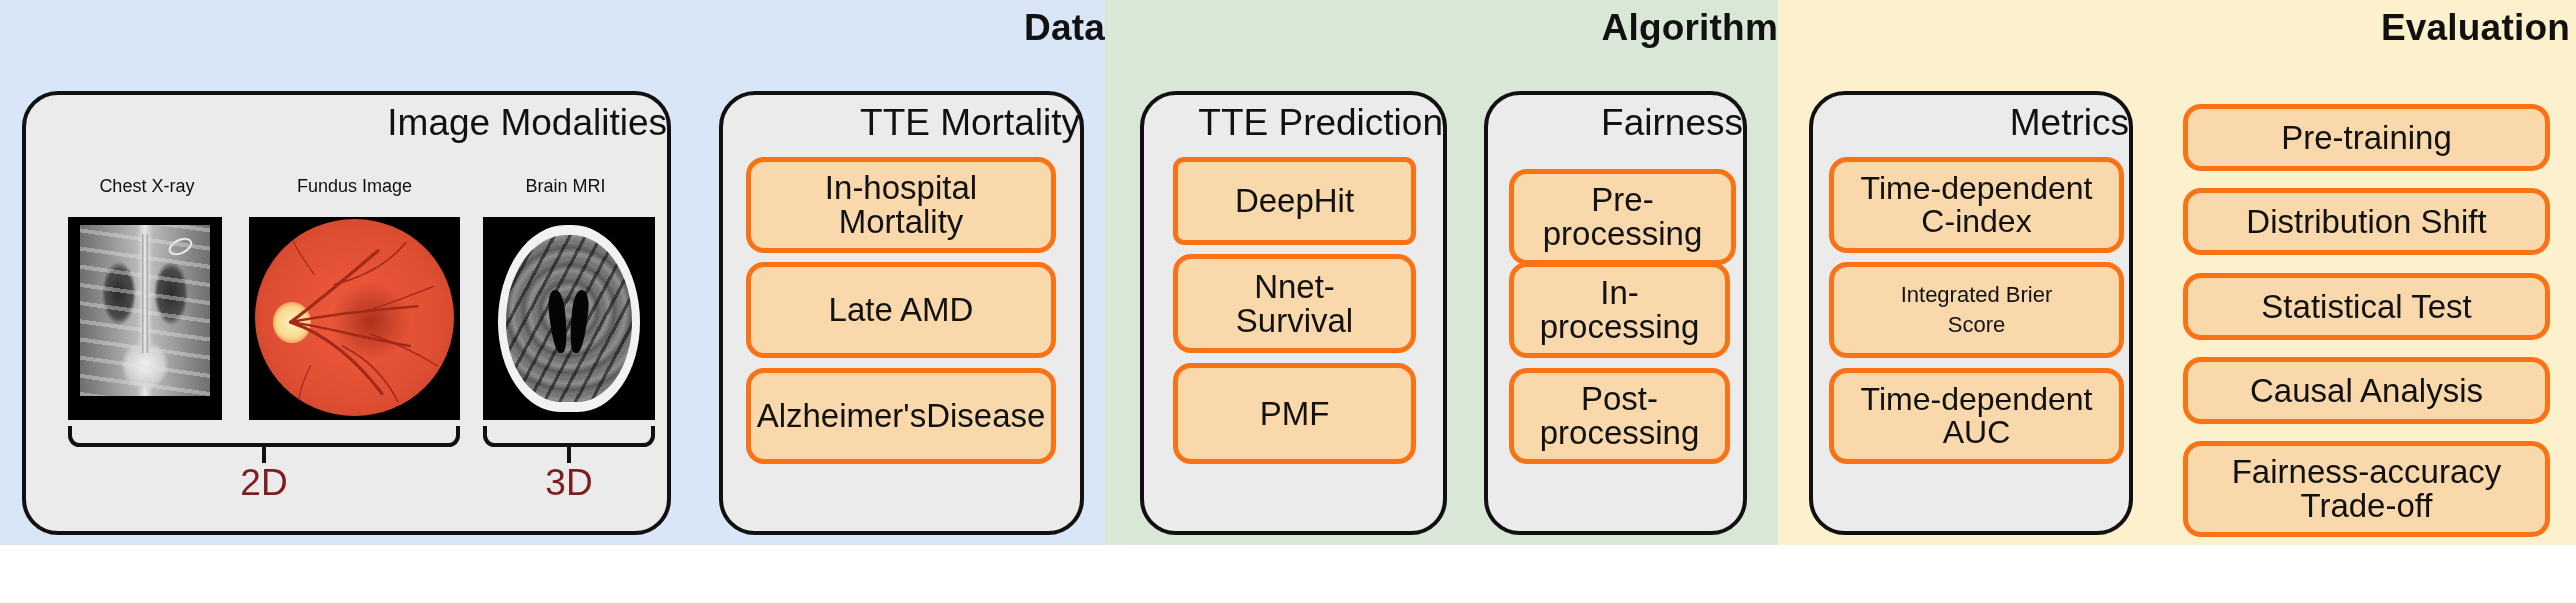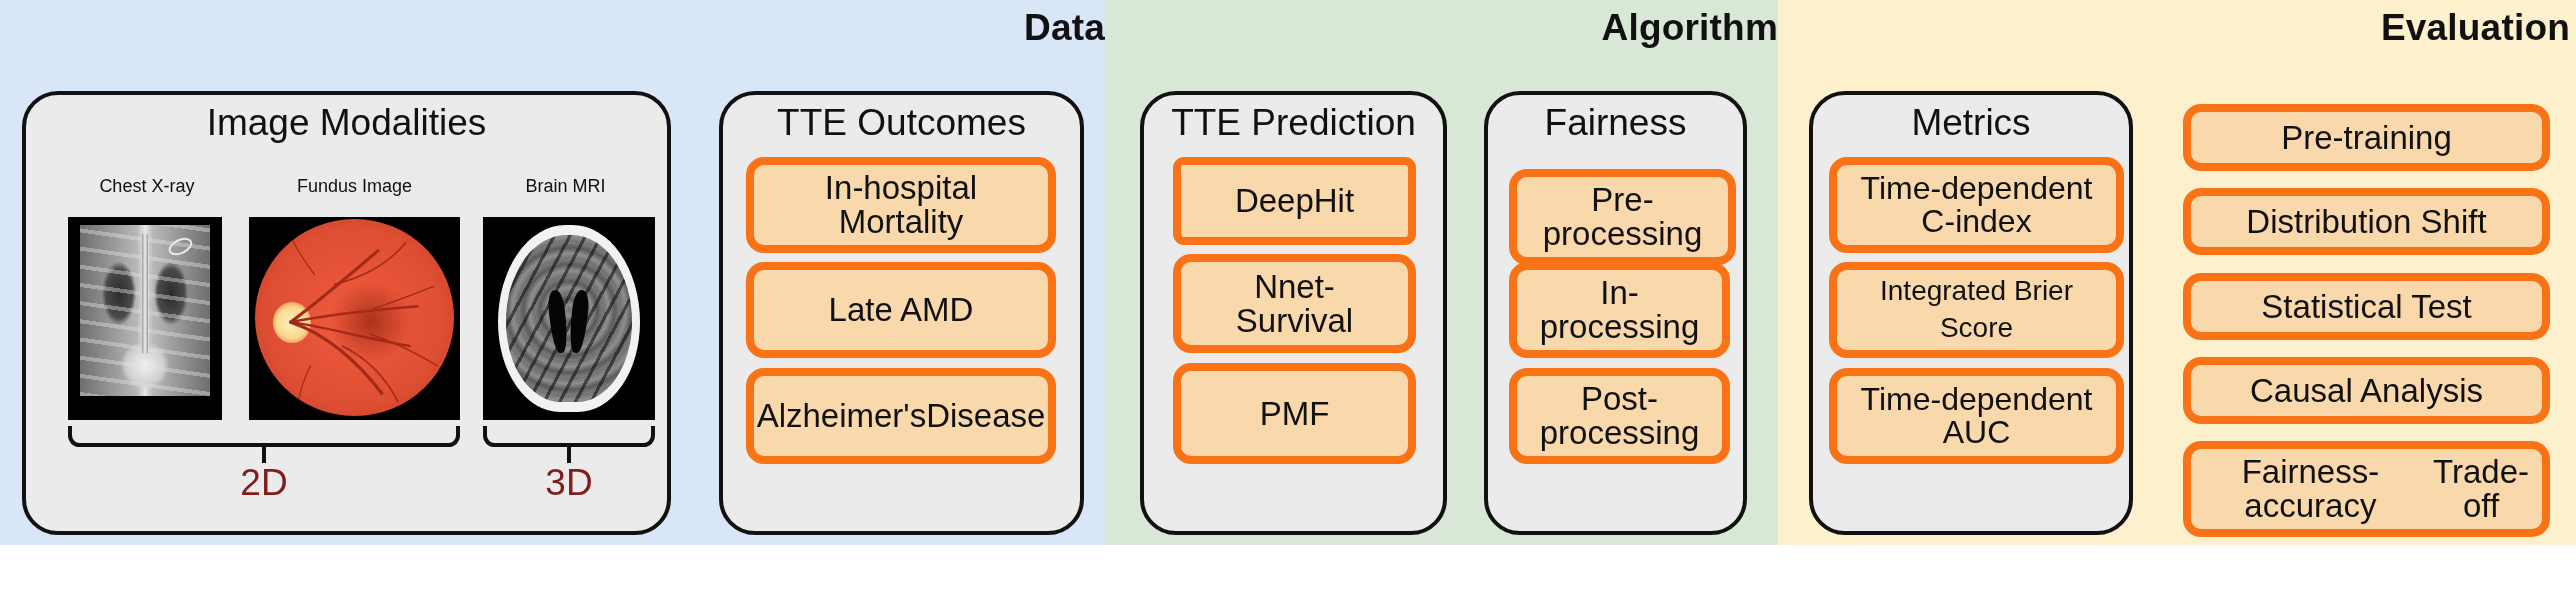--- a/index.html
+++ b/index.html
@@ -50,31 +50,31 @@
     background: #ebebeb;
     border: 4.9px solid #111111;
     border-radius: 36px;
     box-sizing: border-box;
   }
   .group-title {
     position: absolute;
     top: 6.5px;
     left: 0;
     width: 100%;
-    text-align: center;
+    text-align: right;
     font-size: 37px;
     color: #111111;
     white-space: nowrap;
   }
 
   
   .pill {
     position: absolute;
     background: #f9d9ac;
-    border: 8px solid #f97316;
+    border: 5px solid #f97316;
     border-radius: 18px;
     box-sizing: border-box;
     display: flex;
     align-items: center;
     justify-content: center;
     text-align: center;
     font-size: 33px;
     line-height: 1.02;
     color: #111111;
     padding: 0 4.9px;
@@ -284,21 +284,21 @@
     <div class="dim-label" style="left:42px; top:367px; width:392px;">2D</div>
 
     <div class="bracket" style="left:457px; top:331px; width:172px; height:37px;">
       <div class="bracket-line"></div>
         <div class="bracket-stem"></div>
     </div>
     <div class="dim-label" style="left:457px; top:367px; width:172px;">3D</div>
   </div>
 
   <div class="group" style="left:719px; top:91px; width:365px; height:444px;">
-    <div class="group-title">TTE Outcomes</div>
+    <div class="group-title">TTE Mortality</div>
 
     <div class="pill" style="left:23px; top:62px; width:310px; height:96px; flex-direction:column;">
       <span>In-hospital</span>
       <span>Mortality</span>
     </div>
     <div class="pill" style="left:23px; top:167px; width:310px; height:96px;">
       <span>Late AMD</span>
     </div>
     <div class="pill" style="left:23px; top:273px; width:310px; height:96px; ">
       <span>Alzheimer's</span>
@@ -347,21 +347,21 @@
   </div>
   <div class="panel panel-tail"></div>
 
   <div class="group" style="left:1809px; top:91px; width:324px; height:444px;">
     <div class="group-title">Metrics</div>
 
     <div class="pill" style="left:16px; top:62px; width:295px; height:96px; flex-direction:column; font-size:32px;">
       <span>Time-dependent</span>
       <span>C-index</span>
     </div>
-    <div class="pill" style="left:16px; top:167px; width:295px; height:96px; flex-direction:column; font-size:28px;gap:8px;">
+    <div class="pill" style="left:16px; top:167px; width:295px; height:96px; flex-direction:column; font-size:22px;gap:8px;">
       <span>Integrated Brier</span>
       <span>Score</span>
     </div>
     <div class="pill" style="left:16px; top:273px; width:295px; height:96px; flex-direction:column; font-size:32px;">
       <span>Time-dependent</span>
       <span>AUC</span>
     </div>
   </div>
 
   <div class="pill" style="left:2183px; top:104px; width:367px; height:67px;">
@@ -369,19 +369,19 @@
   </div>
   <div class="pill" style="left:2183px; top:188px; width:367px; height:67px;">
     <span>Distribution Shift</span>
   </div>
   <div class="pill" style="left:2183px; top:273px; width:367px; height:67px;">
     <span>Statistical Test</span>
   </div>
   <div class="pill" style="left:2183px; top:357px; width:367px; height:67px;">
     <span>Causal Analysis</span>
   </div>
-  <div class="pill" style="left:2183px; top:441px; width:367px; height:96px; flex-direction:row;">
+  <div class="pill" style="left:2183px; top:441px; width:367px; height:96px; flex-direction:column;">
     <span>Fairness-accuracy</span>
     <span>Trade-off</span>
   </div>
 
 </div>
 
 
 </body></html>

